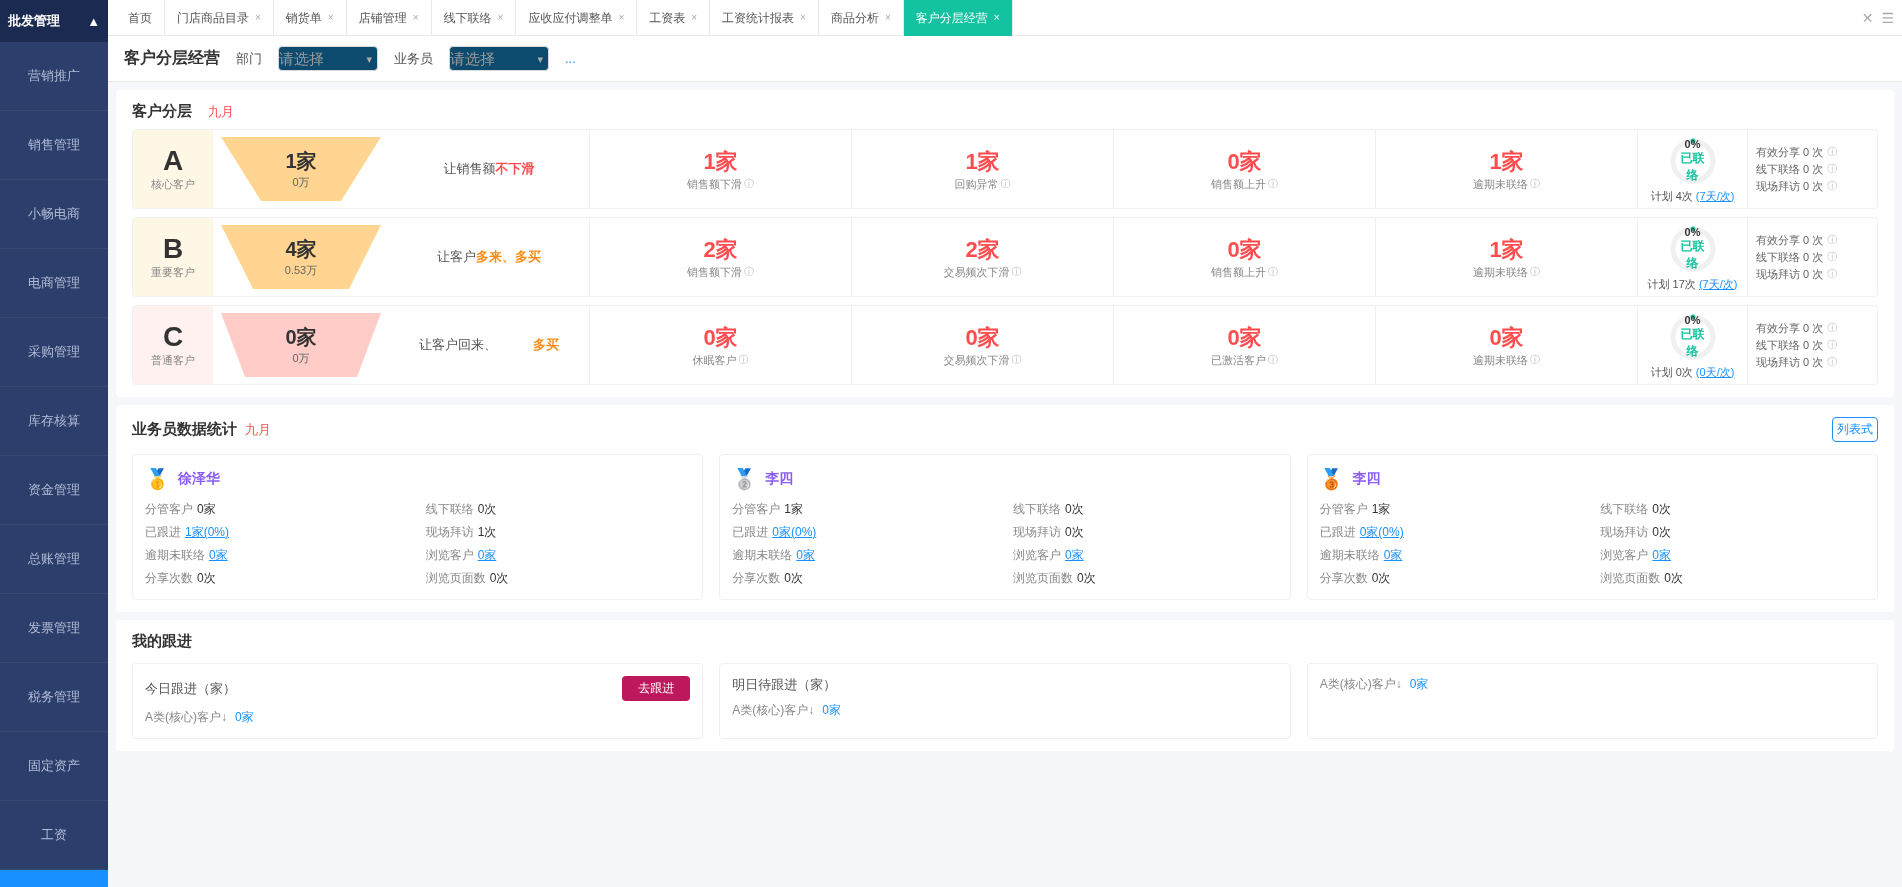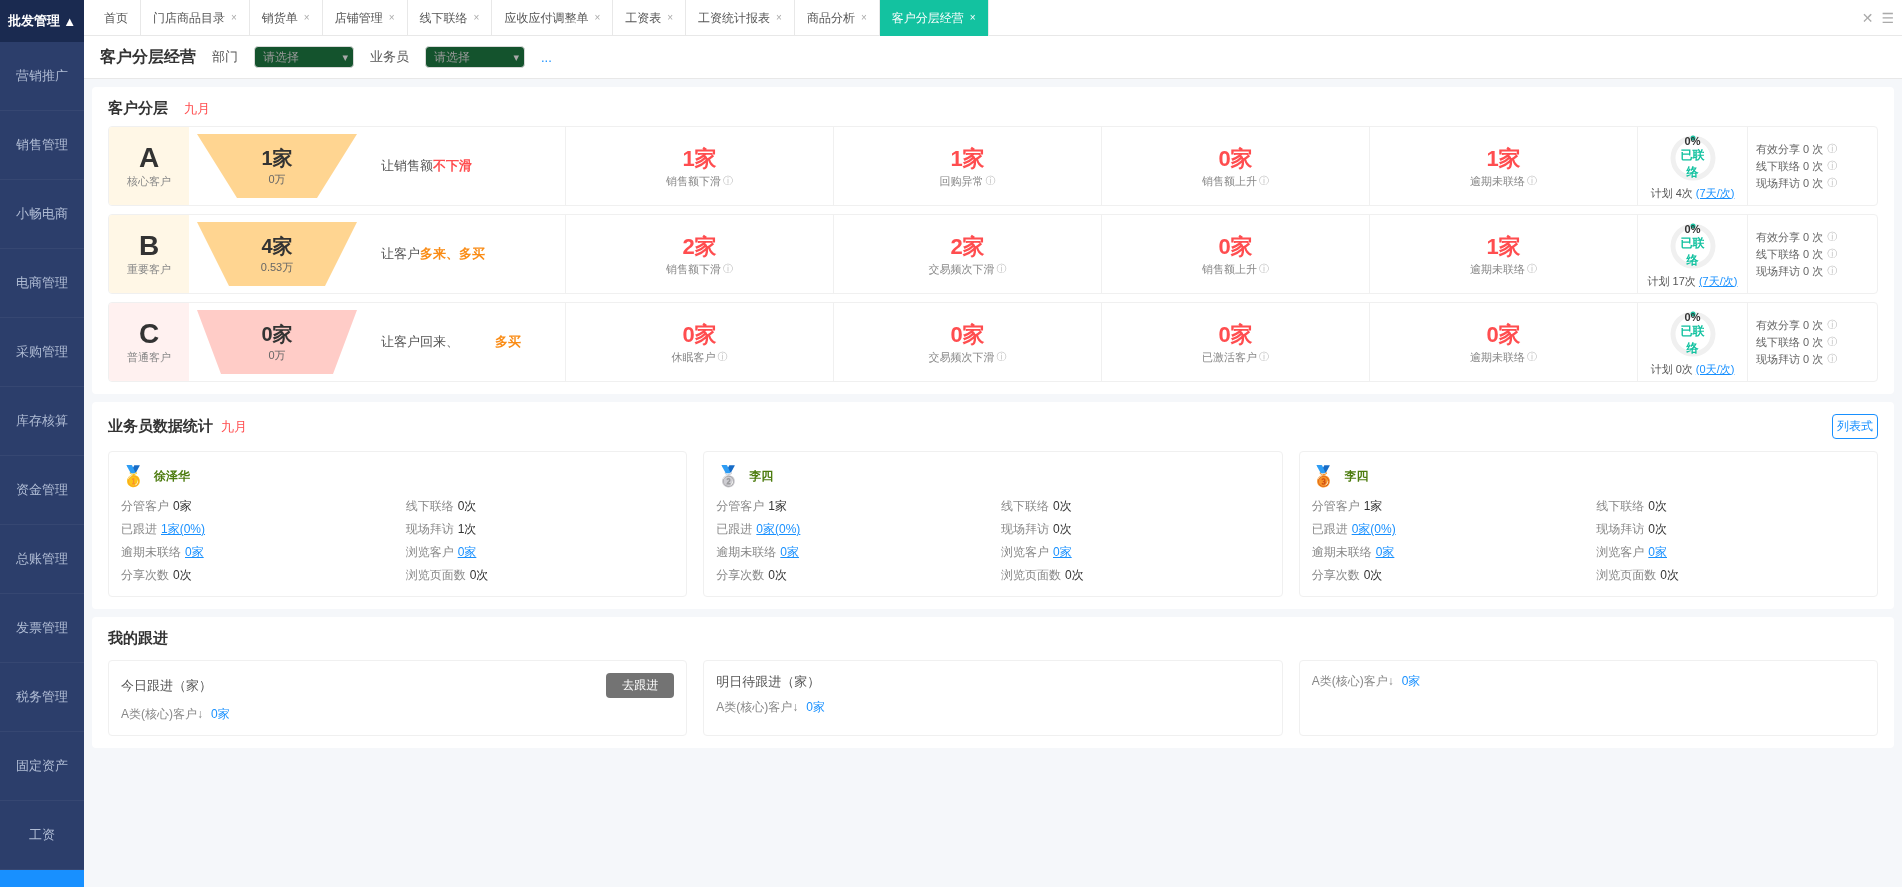--- a/index.html
+++ b/index.html
@@ -1,20 +1,20 @@
 <!DOCTYPE html>
 <html><head>
   <meta charset="utf-8">
   <style>
     * { box-sizing: border-box; margin: 0; padding: 0; }
     body { font-family: 'Microsoft YaHei', Arial, sans-serif; font-size: 13px; background: #f0f2f5; display: flex; height: 887px; overflow: hidden; }
 
     
     .sidebar {
-      width: 84px;
+      width: 108px;
       background: #2c3e6b;
       color: #fff;
       display: flex;
       flex-direction: column;
       flex-shrink: 0;
       height: 100%;
       overflow-y: auto;
     }
     .sidebar-top {
       background: #1a2a50;
@@ -96,24 +96,24 @@
       align-items: center;
       gap: 16px;
       border-bottom: 1px solid #e8e8e8;
       flex-shrink: 0;
     }
     .page-title { font-size: 16px; font-weight: bold; color: #333; }
     .filter-label { color: #555; font-size: 13px; }
     .filter-select {
       border: 1px solid #d9d9d9;
       border-radius: 4px;
-      padding: 3px 24px 3px 8px;
-      font-size: 12px;
+      padding: 3px 24px 3px 0;
+      font-size: 15px;
       color: #999;
-      background: #14532d;
+      background: #0c4a6e;
       cursor: pointer;
       min-width: 100px;
       appearance: none;
       position: relative;
     }
     .select-wrapper { position: relative; display: inline-block; }
     .select-wrapper::after { content: '▾'; position: absolute; right: 6px; top: 50%; transform: translateY(-50%); color: #aaa; pointer-events: none; font-size: 11px; }
     .filter-more { color: #1890ff; cursor: pointer; font-size: 13px; }
 
     
@@ -146,20 +146,21 @@
     }
     .tier-letter { font-size: 28px; font-weight: bold; color: #333; line-height: 1; }
     .tier-name { font-size: 11px; color: #888; margin-top: 2px; }
 
     
     .tier-action {
       padding: 0 16px;
       min-width: 200px;
       font-size: 13px;
       color: #555;
+      text-align: center;
     }
     .tier-stat-item {
       flex: 1;
       display: flex;
       flex-direction: column;
       align-items: center;
       justify-content: center;
       height: 100%;
       border-left: 1px solid #f0f0f0;
       padding: 4px 8px;
@@ -221,41 +222,41 @@
     
     .biz-section { background: #fff; margin: 8px; border-radius: 4px; padding: 12px 16px; }
     .biz-header { display: flex; align-items: center; justify-content: space-between; margin-bottom: 12px; }
     .biz-title-area { display: flex; align-items: center; gap: 8px; }
     .list-btn { border: 1px solid #1890ff; color: #1890ff; background: #fff; padding: 3px 4px; border-radius: 4px; cursor: pointer; font-size: 12px; }
 
     .biz-cards { display: flex; gap: 16px; }
     .biz-card { flex: 1; border: 1px solid #f0f0f0; border-radius: 4px; padding: 12px; }
     .biz-card-header { display: flex; align-items: center; gap: 8px; margin-bottom: 10px; }
     .medal-icon { font-size: 20px; }
-    .biz-name { font-size: 12px; font-weight: bold; color: #4d7c0f; }
+    .biz-name { font-size: 14px; font-weight: bold; color: #8b5cf6; }
     .biz-grid { display: grid; grid-template-columns: 1fr 1fr; gap: 6px 16px; }
     .biz-row { display: flex; gap: 4px; font-size: 12px; color: #666; align-items: center; }
     .biz-row-label { color: #888; white-space: nowrap; }
     .biz-row-val { color: #1890ff; cursor: pointer; text-decoration: underline; white-space: nowrap; }
     .biz-row-val.plain { color: #333; text-decoration: none; }
 
     
     .follow-section { background: #fff; margin: 8px; border-radius: 4px; padding: 12px 16px; }
     .follow-header { display: flex; align-items: center; margin-bottom: 12px; }
     .follow-title { font-size: 15px; font-weight: bold; color: #333; }
     .follow-grid { display: flex; gap: 16px; }
     .follow-col {
       flex: 1;
       border: 1px solid #f0f0f0;
       border-radius: 4px;
       padding: 12px;
     }
     .follow-col-header { display: flex; align-items: center; justify-content: space-between; margin-bottom: 8px; }
     .follow-col-title { font-size: 13px; color: #555; }
-    .follow-btn { background: #737373; color: #fff; border: none; border-radius: 4px; padding: 4px 16px; cursor: pointer; font-size: 12px; }
+    .follow-btn { background: #be185d; color: #fff; border: none; border-radius: 4px; padding: 4px 16px; cursor: pointer; font-size: 12px; }
     .follow-sub-row { display: flex; align-items: center; gap: 8px; font-size: 12px; color: #555; }
     .follow-sub-label { color: #888; }
   </style>
 </head>
 <body>
 
 <div class="sidebar">
   <div class="sidebar-top">
     <span>批发管理</span>
     <span>▲</span>

